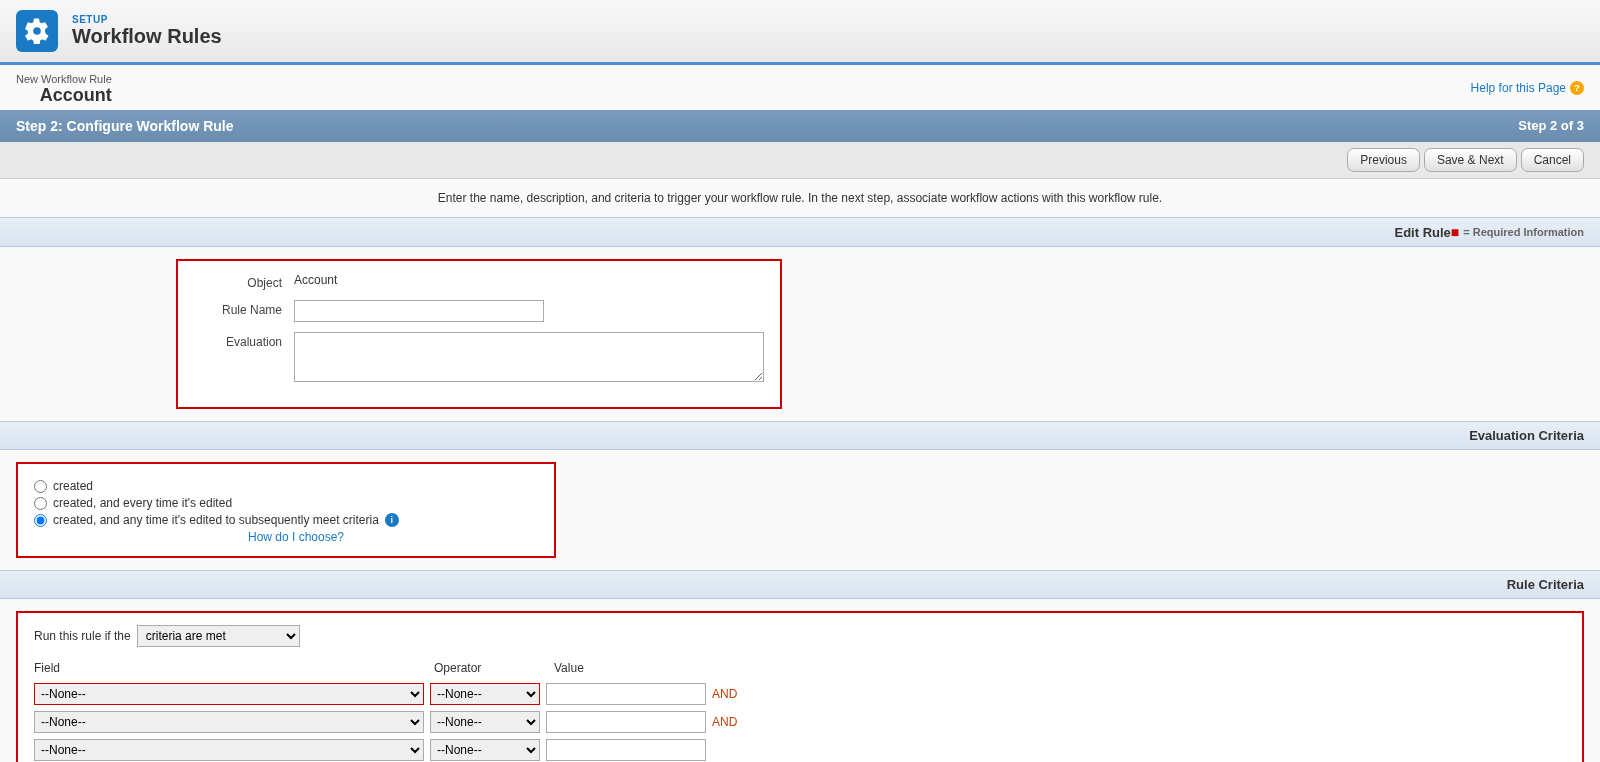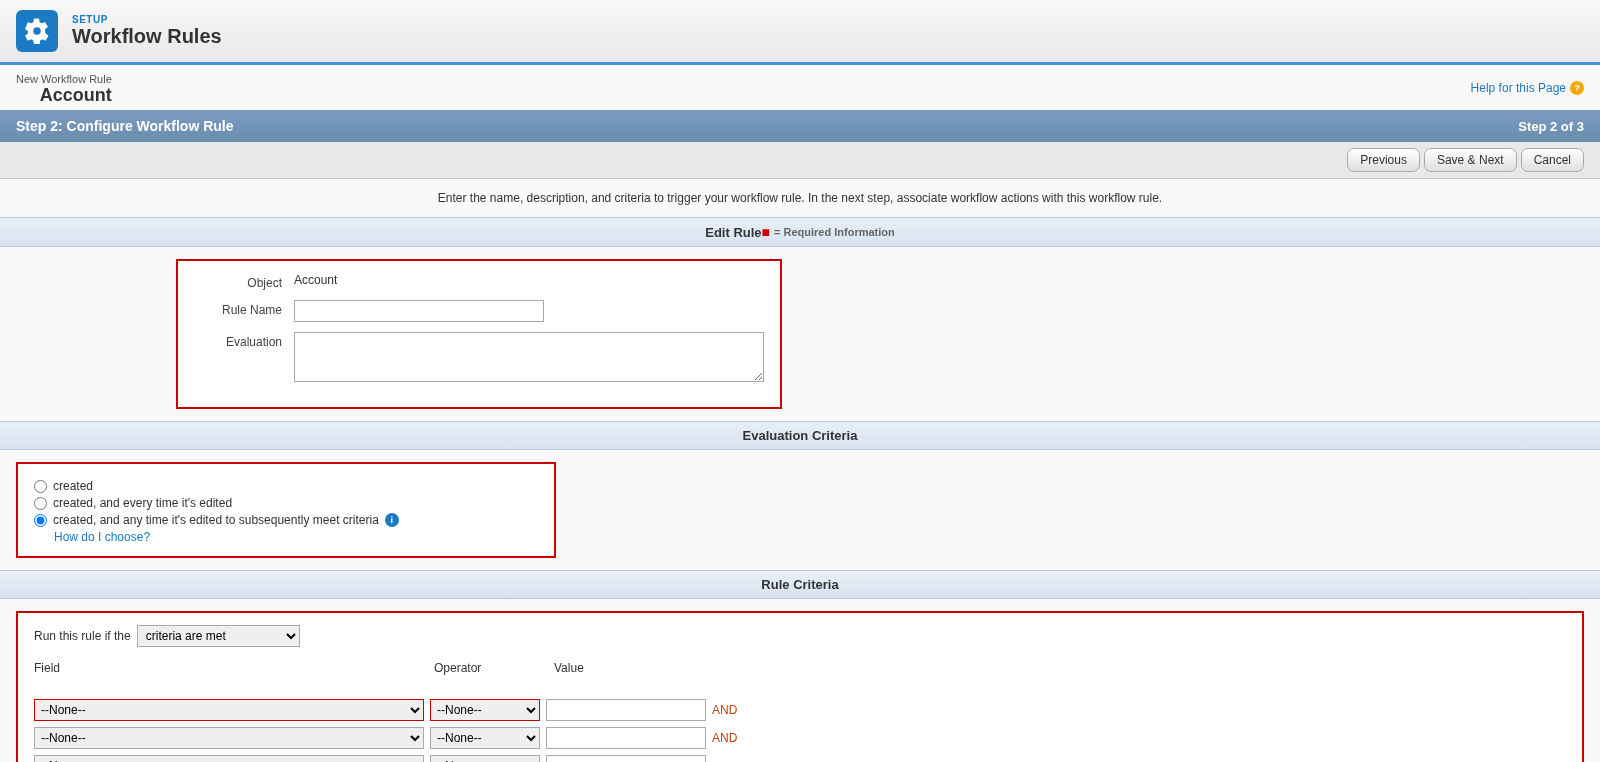--- a/index.html
+++ b/index.html
@@ -36,21 +36,21 @@
     .help-link { font-size: 12px; color: #1b7ac5; text-decoration: none; display: flex; align-items: center; gap: 4px; margin-top: 8px; }
     .help-icon { width: 14px; height: 14px; background: #f7a800; border-radius: 50%; color: white; font-size: 9px; font-weight: bold; display: flex; align-items: center; justify-content: center; }
 
     
     .step-header {
       background: linear-gradient(to bottom, #7a9bbf, #6a8dae);
       color: white;
       padding: 8px 16px;
       display: flex;
       justify-content: space-between;
-      align-items: flex-end;
+      align-items: flex-start;
       margin: 0 0 0 0;
     }
     .step-title { font-size: 14px; font-weight: bold; }
     .step-number { font-size: 13px; font-weight: bold; }
 
     
     .toolbar { background: #e8e8e8; padding: 6px 16px; display: flex; justify-content: flex-end; gap: 4px; border-bottom: 1px solid #ccc; }
     .btn {
       padding: 4px 12px;
       border: 1px solid #aaa;
@@ -67,21 +67,21 @@
     
     .section-header {
       background: linear-gradient(to bottom, #e8eef5, #d8e4f0);
       border-top: 1px solid #bbc8d8;
       border-bottom: 1px solid #bbc8d8;
       padding: 6px 16px;
       font-size: 13px;
       font-weight: bold;
       color: #333;
       display: flex;
-      justify-content: center;
+      justify-content: flex-end;
       align-items: center;
     }
     .required-info { font-size: 11px; color: #666; display: flex; align-items: center; gap: 4px; }
     .required-dot { color: #cc0000; font-size: 14px; }
 
     
     .form-area { background: #f9f9f9; padding: 12px 16px; }
     .edit-rule-box {
       border: 2px solid #cc0000;
       padding: 12px 16px;
@@ -126,33 +126,33 @@
       width: 14px; height: 14px;
       background: #1b7ac5;
       border-radius: 50%;
       color: white;
       font-size: 9px;
       font-weight: bold;
       display: inline-flex;
       align-items: center;
       justify-content: center;
     }
-    .how-choose { color: #1b7ac5; text-decoration: none; font-size: 12px; display: block; margin-left: 20px; }
+    .how-choose { color: #1b7ac5; text-decoration: none; font-size: 12px; display: block; margin-left: 20px; text-align: center; }
 
     
     .rule-criteria-area { background: #f9f9f9; padding: 12px 16px; }
     .rule-criteria-box {
       border: 2px solid #cc0000;
       padding: 12px 16px;
       background: white;
     }
     .run-rule-row { display: flex; align-items: center; gap: 6px; font-size: 12px; margin-bottom: 14px; }
     .run-rule-row select { font-size: 12px; padding: 2px 4px; border: 1px solid #aaa; }
 
-    .criteria-table-header { display: flex; gap: 0; margin-bottom: 20px; padding: 0 0 4px 0; }
+    .criteria-table-header { display: flex; gap: 0; margin-bottom: 4px; padding: 0 0 4px 0; }
     .col-field { width: 400px; font-size: 12px; font-weight: normal; color: #333; }
     .col-operator { width: 120px; font-size: 12px; color: #333; }
     .col-value { width: 180px; font-size: 12px; color: #333; }
 
     .criteria-row { display: flex; align-items: center; gap: 6px; margin-bottom: 6px; }
     .criteria-row select.field-select {
       width: 390px;
       height: 22px;
       border: 1px solid #cc0000;
       font-size: 12px;

